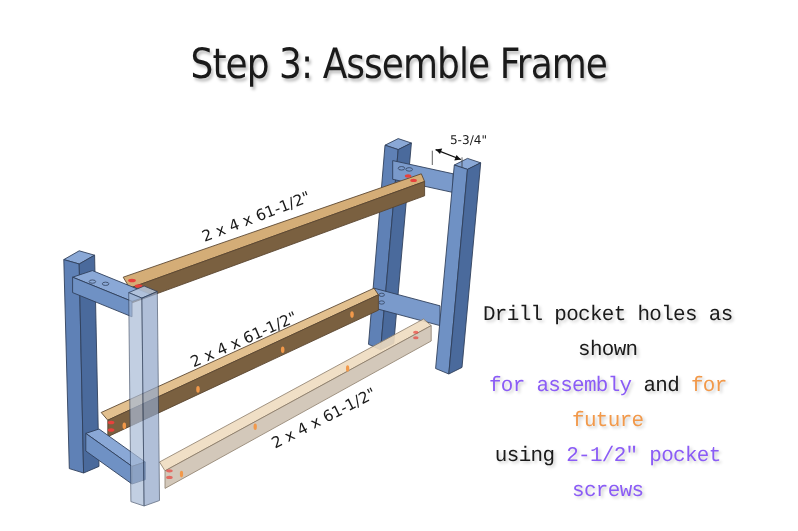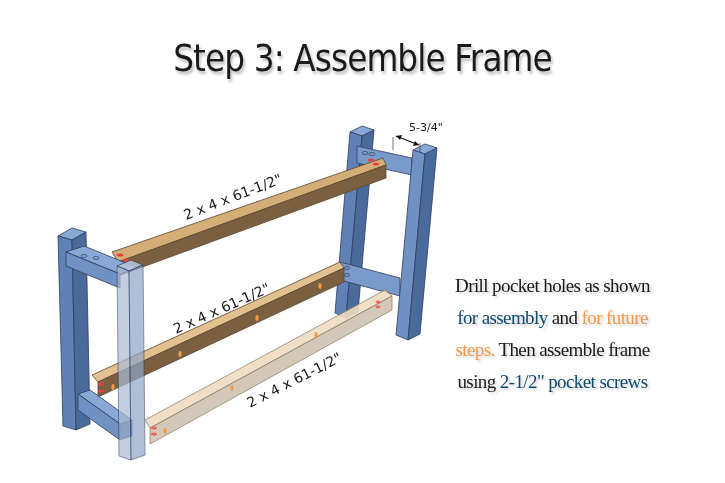--- a/index.html
+++ b/index.html
@@ -6,24 +6,24 @@
   body { width:725px; height:483px; position:relative; overflow:hidden; font-family:"DejaVu Sans", sans-serif; }
   .title {
     position:absolute; left:0; top:36px; width:725px; text-align:center;
     font-family:"DejaVu Sans", sans-serif; font-size:38px; color:#1a1a1a;
     letter-spacing:-1px; text-shadow:2px 3px 3px rgba(0,0,0,0.25);
     transform:scaleX(0.86);
   }
   svg.drawing { position:absolute; left:0; top:0; }
   .note {
     position:absolute; left:425px; top:270px; width:255px; text-align:center;
-    font-family:Liberation Serif, serif; font-size:19px; line-height:32px;
+    font-family:Liberation Mono, monospace; font-size:19px; line-height:32px;
     color:#1a1a1a; text-shadow:2px 2px 3px rgba(0,0,0,0.2); letter-spacing:-0.6px;
   }
-  .note .red { color:#0c4a6e; }
+  .note .red { color:#8b5cf6; }
   .note .orange { color:#f2994a;text-align:right; }
   .dim { font-family:"DejaVu Sans", sans-serif; fill:#1a1a1a; }
 </style>
 </head>
 <body>
 
 <div class="title">Step 3: Assemble Frame</div>
 
 <svg class="drawing" width="725" height="483" viewBox="0 0 725 483">
 
@@ -113,15 +113,14 @@
   </g>
 
   <text class="dim" x="0" y="0" font-size="14" transform="translate(186,220) rotate(-21)">2 x 4 x 61-1/2"</text>
   <text class="dim" x="0" y="0" font-size="14" transform="translate(176,334) rotate(-24)">2 x 4 x 61-1/2"</text>
   <text class="dim" x="0" y="0" font-size="14" transform="translate(250,408) rotate(-27)">2 x 4 x 61-1/2"</text>
 </svg>
 
 <div class="note">
   <div>Drill pocket holes as shown</div>
   <div><span class="red">for assembly</span><span> and </span><span class="orange">for future</span></div>
-  <div><span class="orange">steps.</span><span> Then assemble frame</span></div>
   <div><span>using </span><span class="red">2-1/2" pocket screws</span></div>
 </div>
 
 </body></html>

